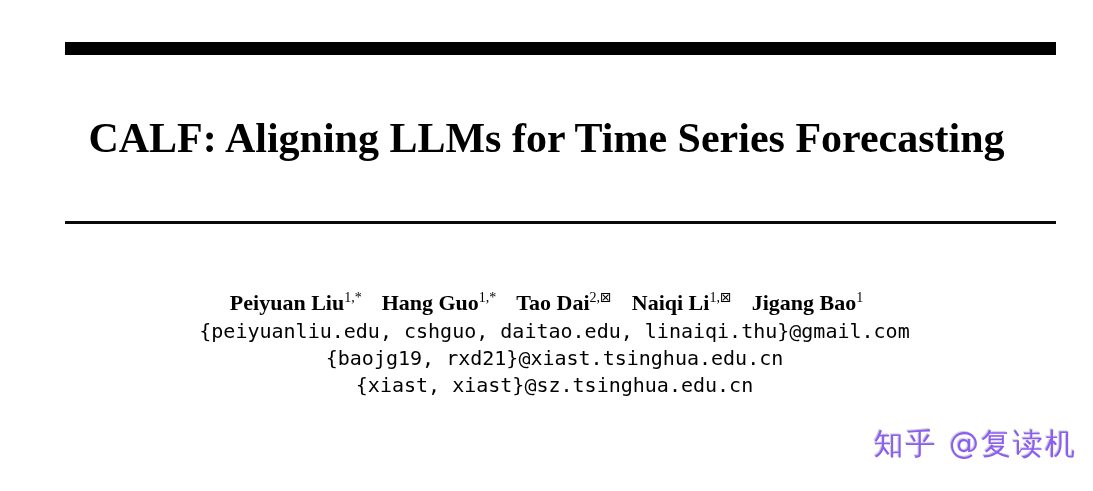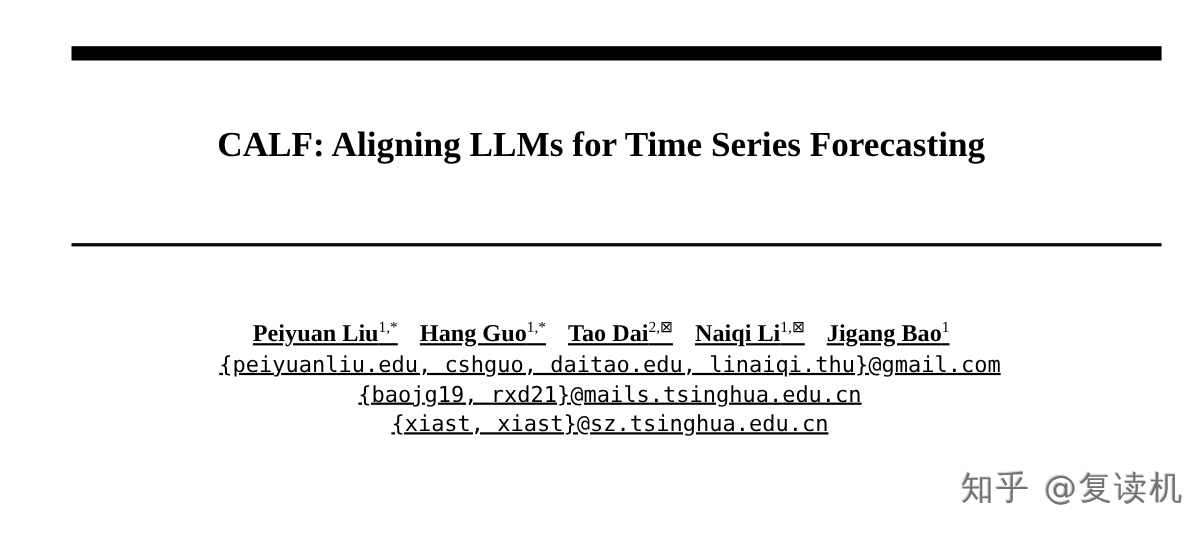--- a/index.html
+++ b/index.html
@@ -22,29 +22,28 @@
     position: absolute;
     top: 221px; left: 65px;
     width: 991px; height: 3px;
     background: #0a0a0a;
   }
   .title {
     position: absolute;
     top: 86px; left: 0; right: 0;
     text-align: center;
     font-weight: bold;
-    font-size: 32px;
+    font-size: 42px;
     line-height: 49px;
     letter-spacing: 0px;
   }
   .authors-block {
     position: absolute;
     top: 288px; left: 0; right: 0;
     text-align: center;
-    text-decoration: underline;
   }
   .author-line {
     font-size: 22px;
     line-height: 30px;
     font-weight: bold;
     white-space: nowrap;
   }
   .author-line .author { margin: 0 10px; }
   sup {
     font-weight: normal;
@@ -66,21 +65,21 @@
     line-height: 27px;
     white-space: nowrap;
     padding-left: 16px;
   }
   .watermark {
     position: absolute;
     top: 424px; right: 16px;
     font-family: "DejaVu Sans", sans-serif;
     font-size: 30px;
     letter-spacing: 2px;
-    color: #737373;
+    color: #8b5cf6;
     text-shadow: 1px 1px 0 #ffffff, -1px -1px 1px #c6c6c6;
     white-space: nowrap;
   }
 </style>
 </head>
 <body>
 
 <div class="page">
 
   <div class="top-rule"></div>
@@ -93,20 +92,20 @@
 
   <div class="authors-block">
 
     <div class="author-line">
       <span class="author"><span>Peiyuan Liu</span><sup>1,*</sup></span><span class="author"><span>Hang Guo</span><sup>1,*</sup></span><span class="author"><span>Tao Dai</span><sup>2,⊠</sup></span><span class="author"><span>Naiqi Li</span><sup>1,⊠</sup></span><span class="author"><span>Jigang Bao</span><sup>1</sup></span>
     </div>
 
 
 
     <div class="email-line">{peiyuanliu.edu, cshguo, daitao.edu, linaiqi.thu}@gmail.com</div>
-    <div class="email-line">{baojg19, rxd21}@mails.tsinghua.edu.cn</div>
+    <div class="email-line">{baojg19, rxd21}@xiast.tsinghua.edu.cn</div>
     <div class="email-line">{xiast, xiast}@sz.tsinghua.edu.cn</div>
 
   </div>
 
   <div class="watermark">知乎 @复读机</div>
 
 </div>
 
 </body></html>

